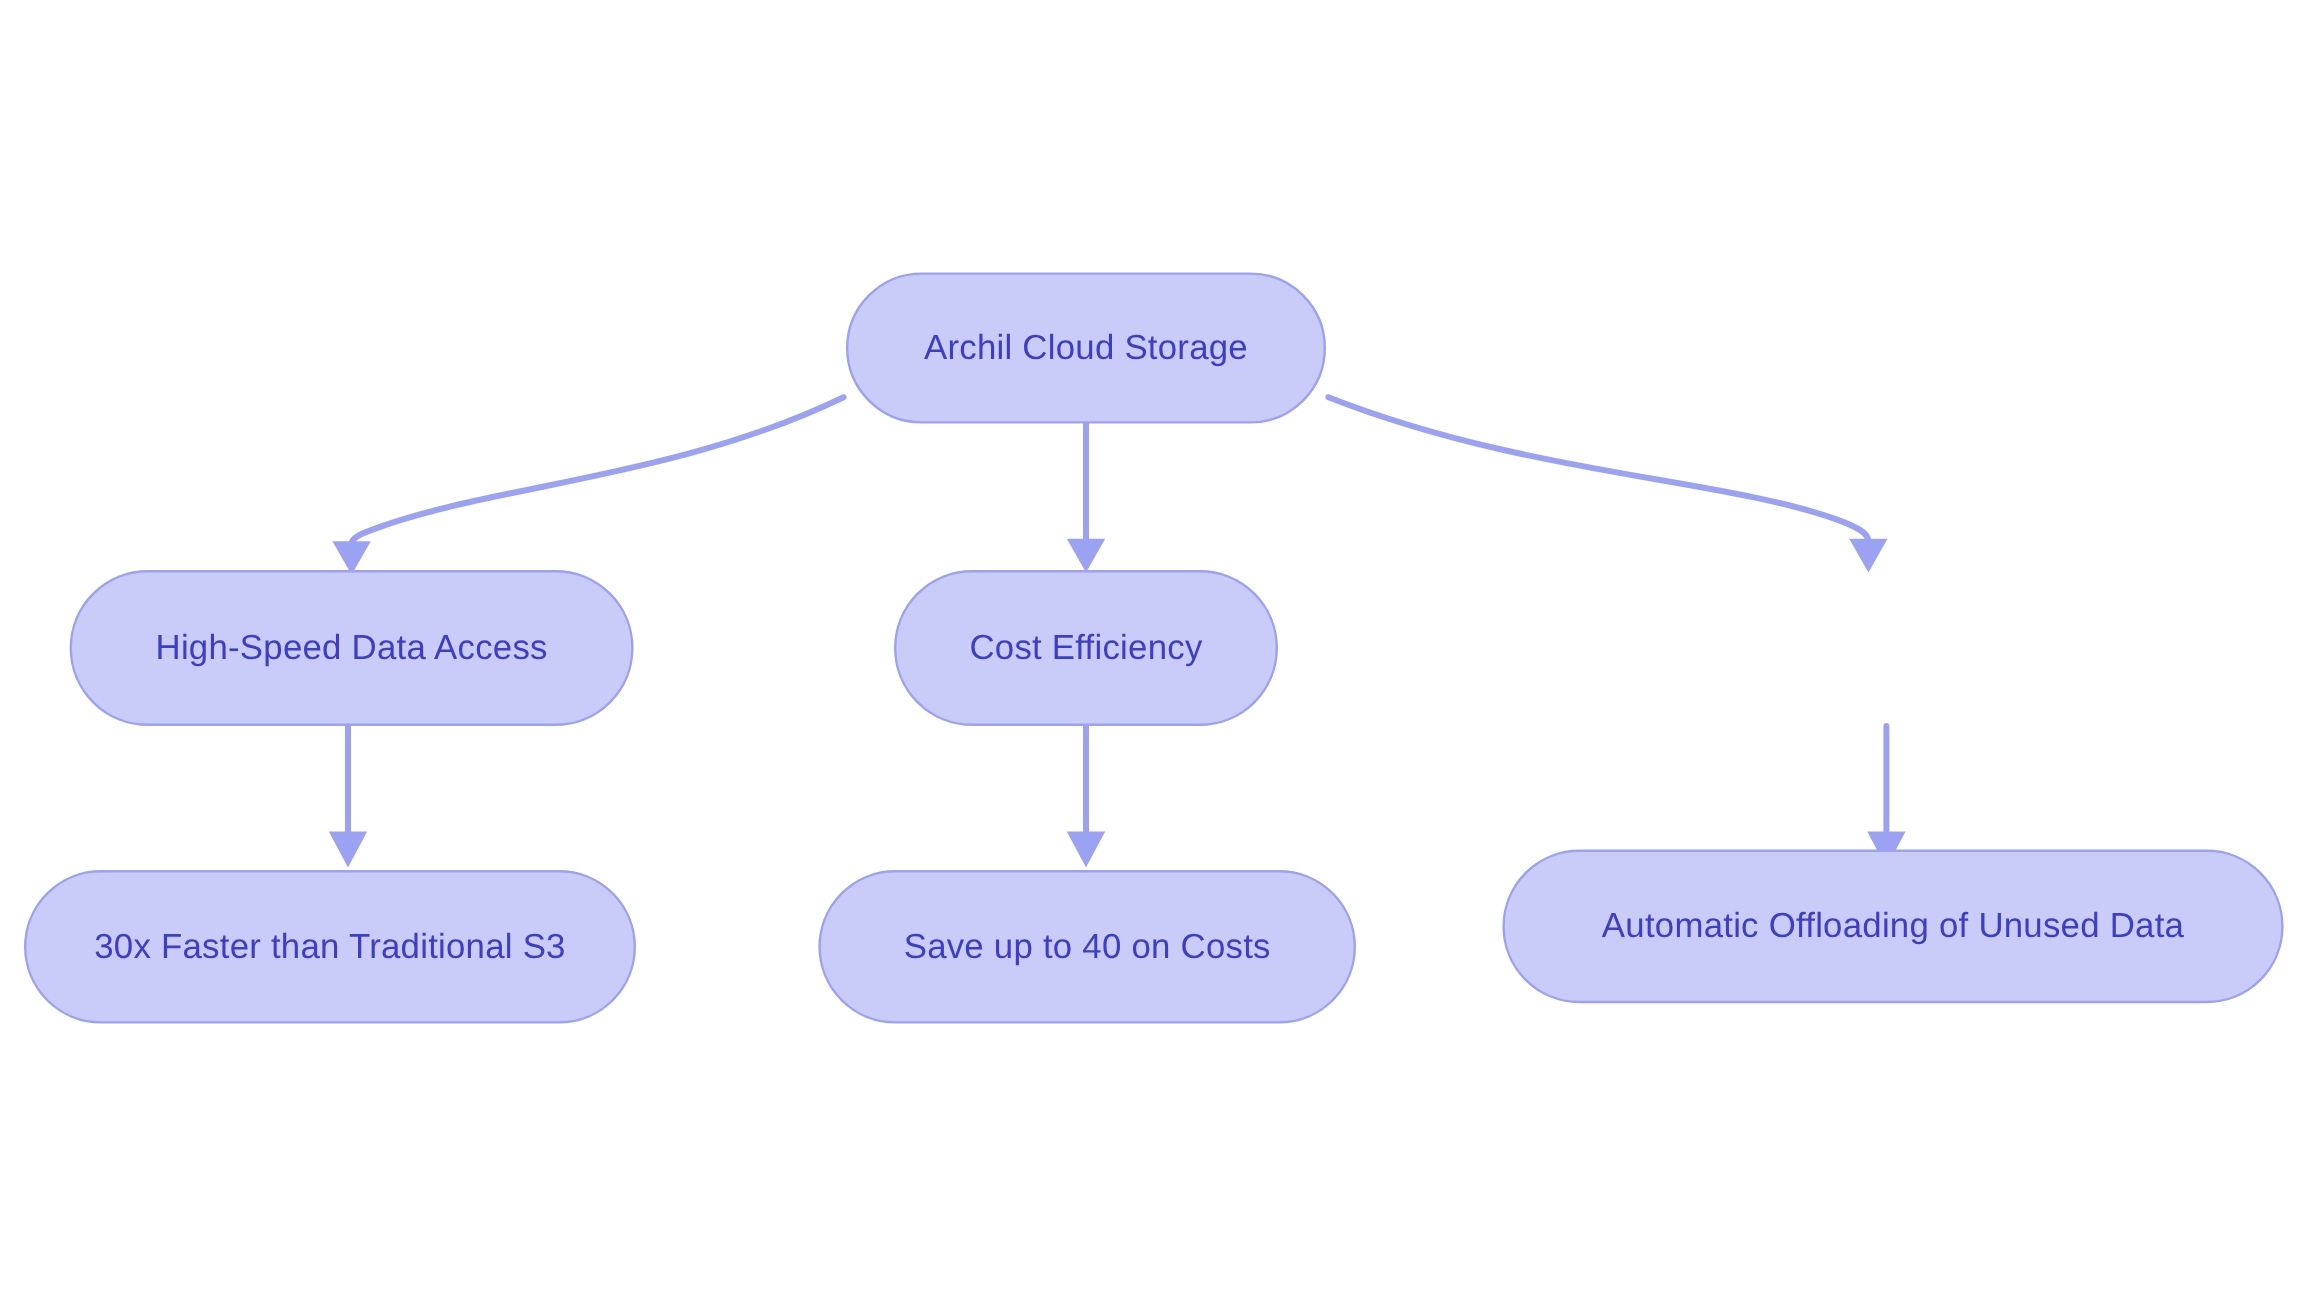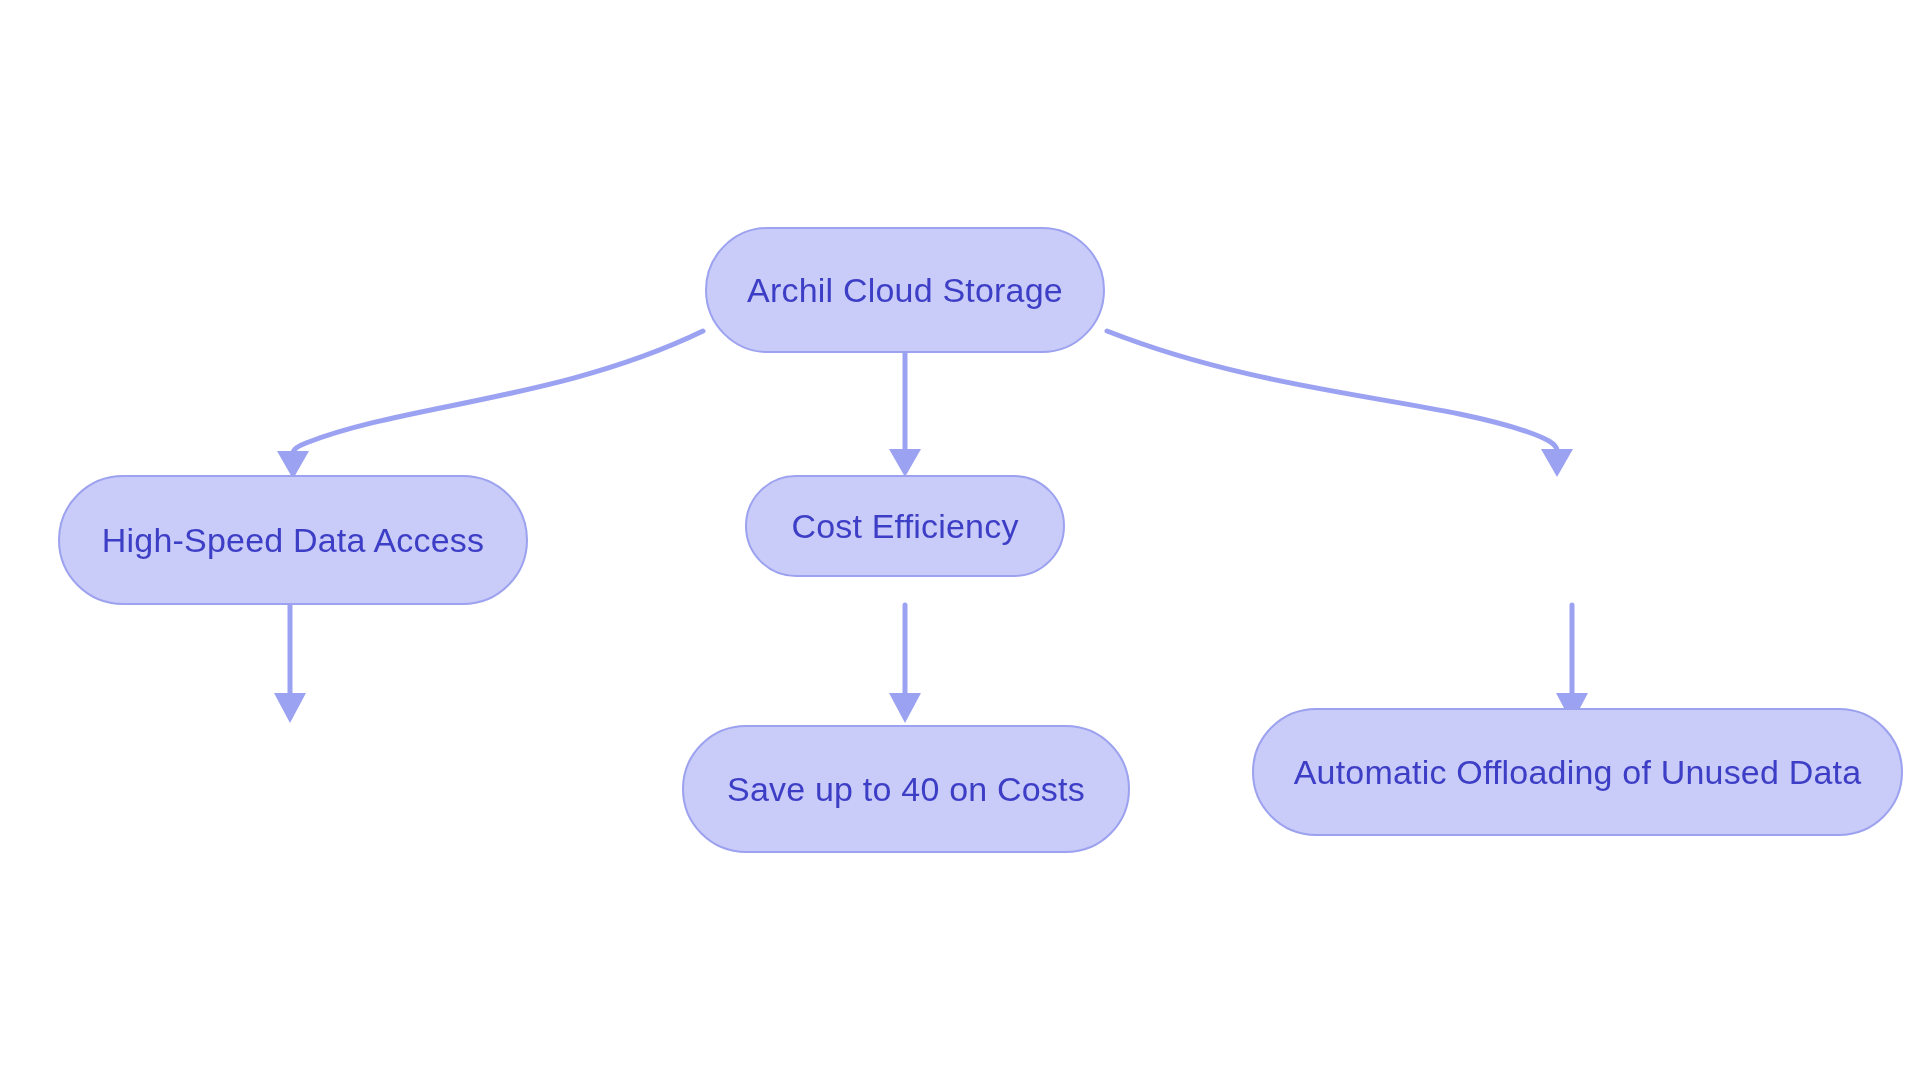--- a/index.html
+++ b/index.html
@@ -39,21 +39,21 @@
     position: absolute;
     box-sizing: border-box;
     background: var(--node-fill, #c9cbf8);
     border: 2px solid var(--node-border, #9ca2ef);
     border-radius: 66px;
     display: flex;
     align-items: center;
     justify-content: center;
     text-align: center;
     color: var(--node-text, #3d3ec6);
-    font-size: 34px;
+    font-size: 29px;
     letter-spacing: 0.2px;
     white-space: nowrap;
   }
 </style>
 </head>
 <body>
 
 <div id="canvas">
 
   <svg id="edge-layer" viewBox="0 0 1920 1083" xmlns="http://www.w3.org/2000/svg">
@@ -88,22 +88,25 @@
       <polygon class="arrowhead" points="1556,693 1588,693 1572,723"></polygon>
     </g>
   </svg>
 
   <div class="node" style="left: 705px; top: 227px; width: 400px; height: 126px;">
     <span>Archil Cloud Storage</span>
   </div>
   <div class="node" style="left: 58px; top: 475px; width: 470px; height: 130px;">
     <span>High-Speed Data Access</span>
   </div>
-  <div class="node" style="left: 745px; top: 475px; width: 320px; height: 102px;">
+  <div class="node" style="left: 745px; top: 475px; width: 320px; height: 130px;">
     <span>Cost Efficiency</span>
+  </div>
+  <div class="node" style="left: 20px; top: 725px; width: 510px; height: 128px;">
+    <span>30x Faster than Traditional S3</span>
   </div>
   <div class="node" style="left: 682px; top: 725px; width: 448px; height: 128px;">
     <span>Save up to 40 on Costs</span>
   </div>
   <div class="node" style="left: 1252px; top: 708px; width: 651px; height: 128px;">
     <span>Automatic Offloading of Unused Data</span>
   </div>
 
 </div>
 

